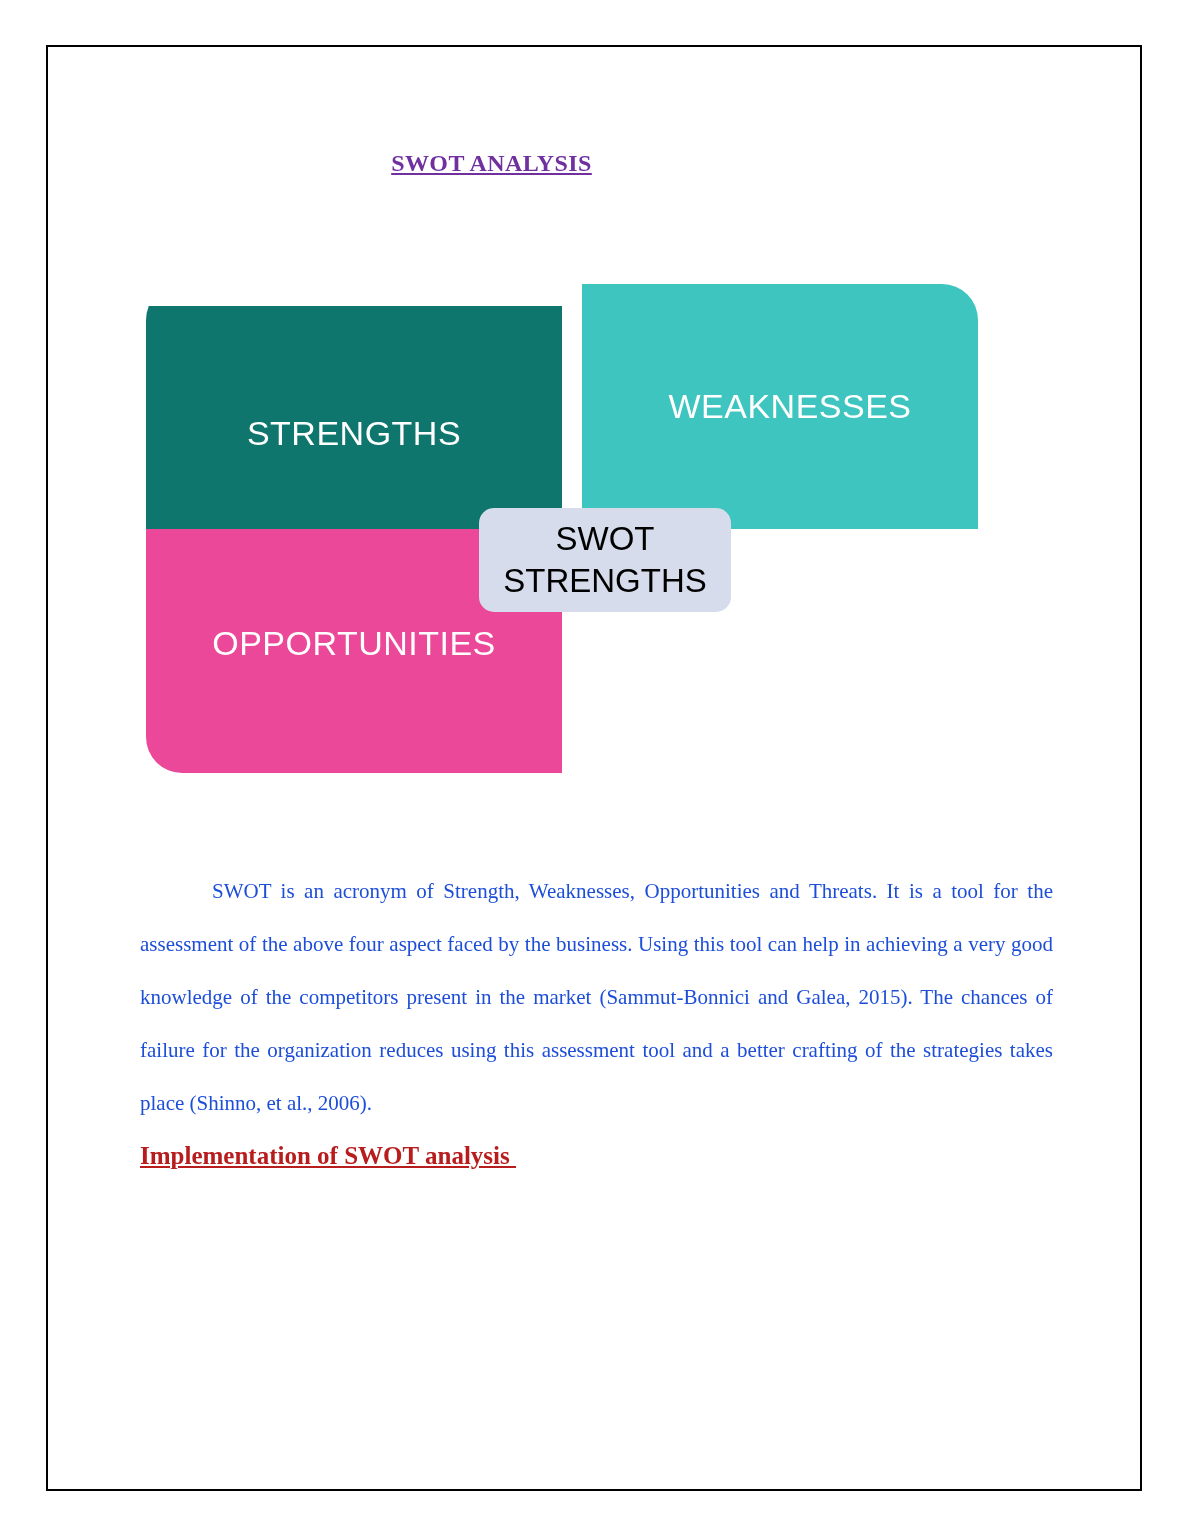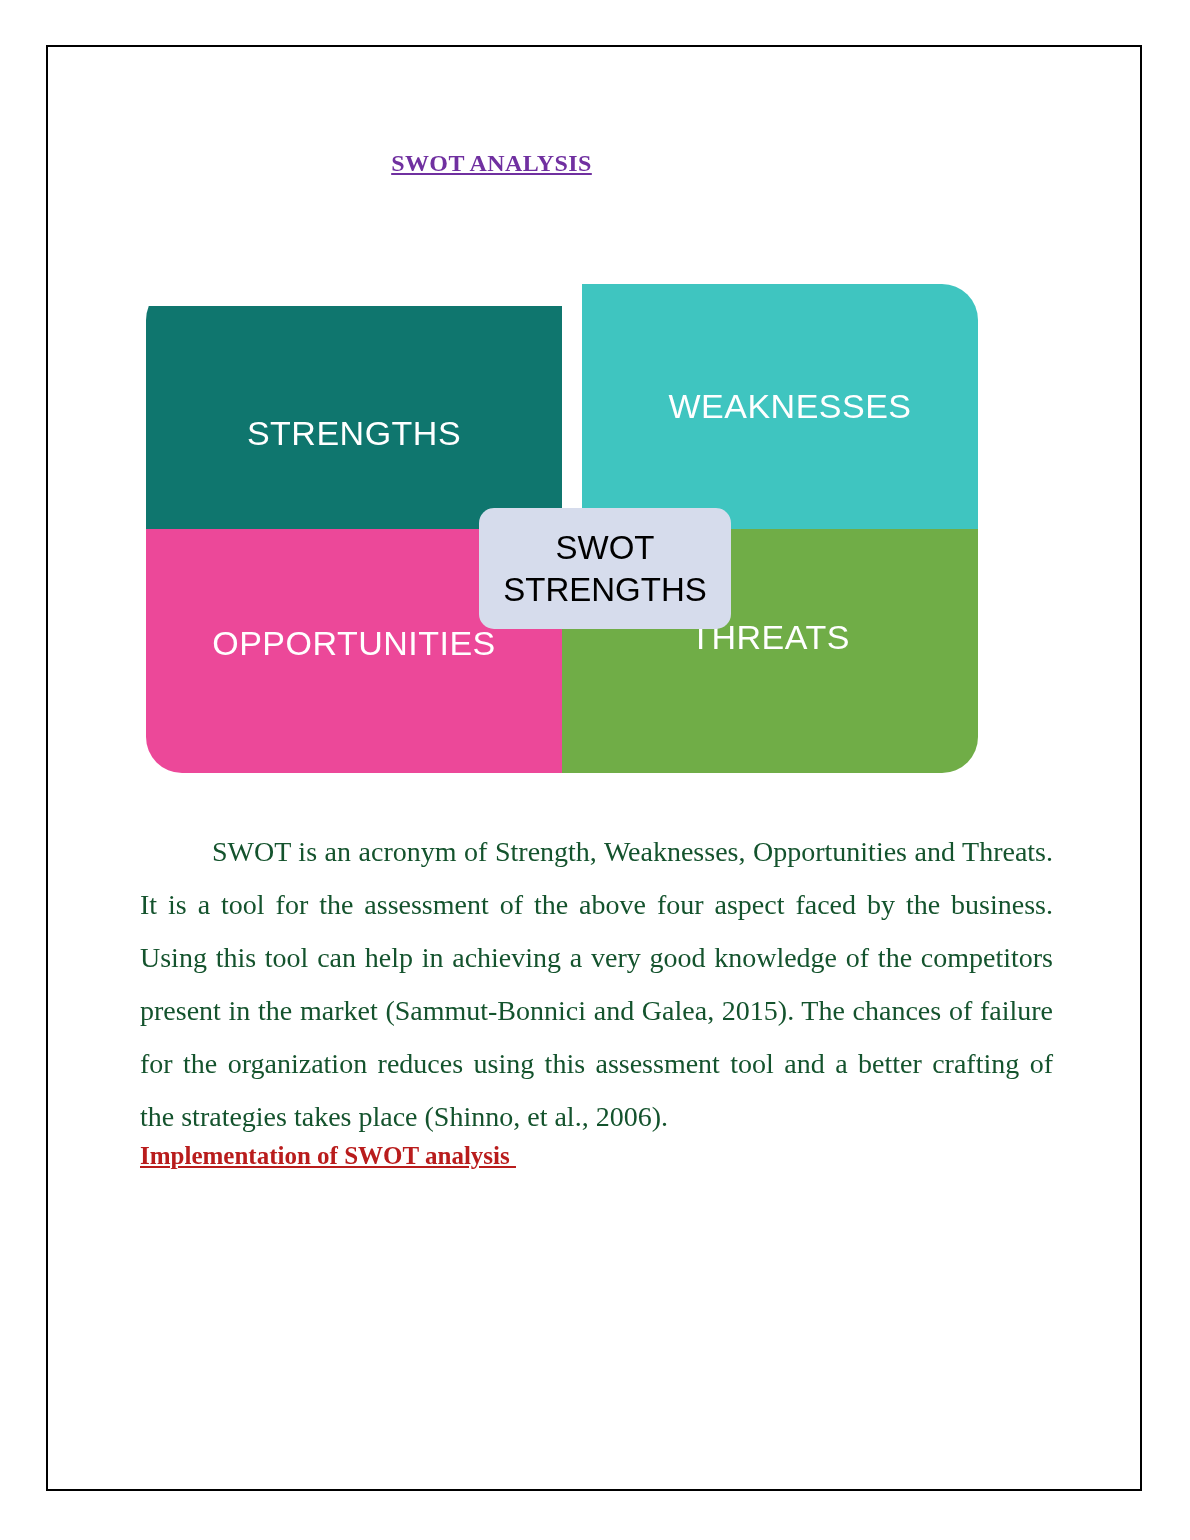--- a/index.html
+++ b/index.html
@@ -88,44 +88,44 @@
   #q-weaknesses .q-label    { top: 103px; }
   #q-opportunities .q-label { top: 95px;  }
   #q-threats .q-label       { top: 89px;  }
 
   
   #swot-center {
     position: absolute;
     left: 333px;
     top: 224px;
     width: 252px;
-    height: 121px;
+    height: 104px;
     border-radius: 15px;
     display: flex;
     flex-direction: column;
     align-items: center;
     justify-content: center;
     font-family: "Liberation Sans", "DejaVu Sans", sans-serif;
     font-size: 33px;
     line-height: 42px;
     color: #000000;
     z-index: 5;
   }
   #swot-center span { display: block; text-align: center; }
 
   
   #body-paragraph {
     position: absolute;
     left: 94px;
-    top: 752px;
+    top: 799px;
     width: 913px;
     font-family: "Liberation Serif", "DejaVu Serif", serif;
-    font-size: 28px;
+    font-size: 21px;
     line-height: 53px;
-    color: #14532d;
+    color: #1d4ed8;
     text-align: justify;
     text-indent: 72px;
     text-justify: inter-word;
   }
 
   
   #section-heading {
     position: absolute;
     left: 94px;
     top: 1097px;
@@ -153,23 +153,20 @@
     </div>
 
     <div class="quadrant" id="q-weaknesses" style="background: rgb(63, 197, 192); margin-left: 20px;">
       <div class="q-label">WEAKNESSES</div>
     </div>
 
     <div class="quadrant" id="q-opportunities" style="background: #ec4899;">
       <div class="q-label">OPPORTUNITIES</div>
     </div>
 
-    <div class="quadrant" id="q-threats" style="background: rgb(112, 173, 71);">
-      <div class="q-label">THREATS</div>
-    </div>
 
     <div id="swot-center" style="background: rgb(214, 220, 236); color: rgb(0, 0, 0);">
       <span>SWOT</span>
       <span>STRENGTHS</span>
     </div>
 
   </div>
 
   <p id="body-paragraph">SWOT is an acronym of Strength, Weaknesses, Opportunities and Threats. It is a tool for the assessment of the above four aspect faced by the business. Using this tool can help in achieving a very good knowledge of the competitors present in the market (Sammut-Bonnici and Galea, 2015). The chances of failure for the organization reduces using this assessment tool and a better crafting of the strategies takes place (Shinno, et al., 2006).</p>
 

